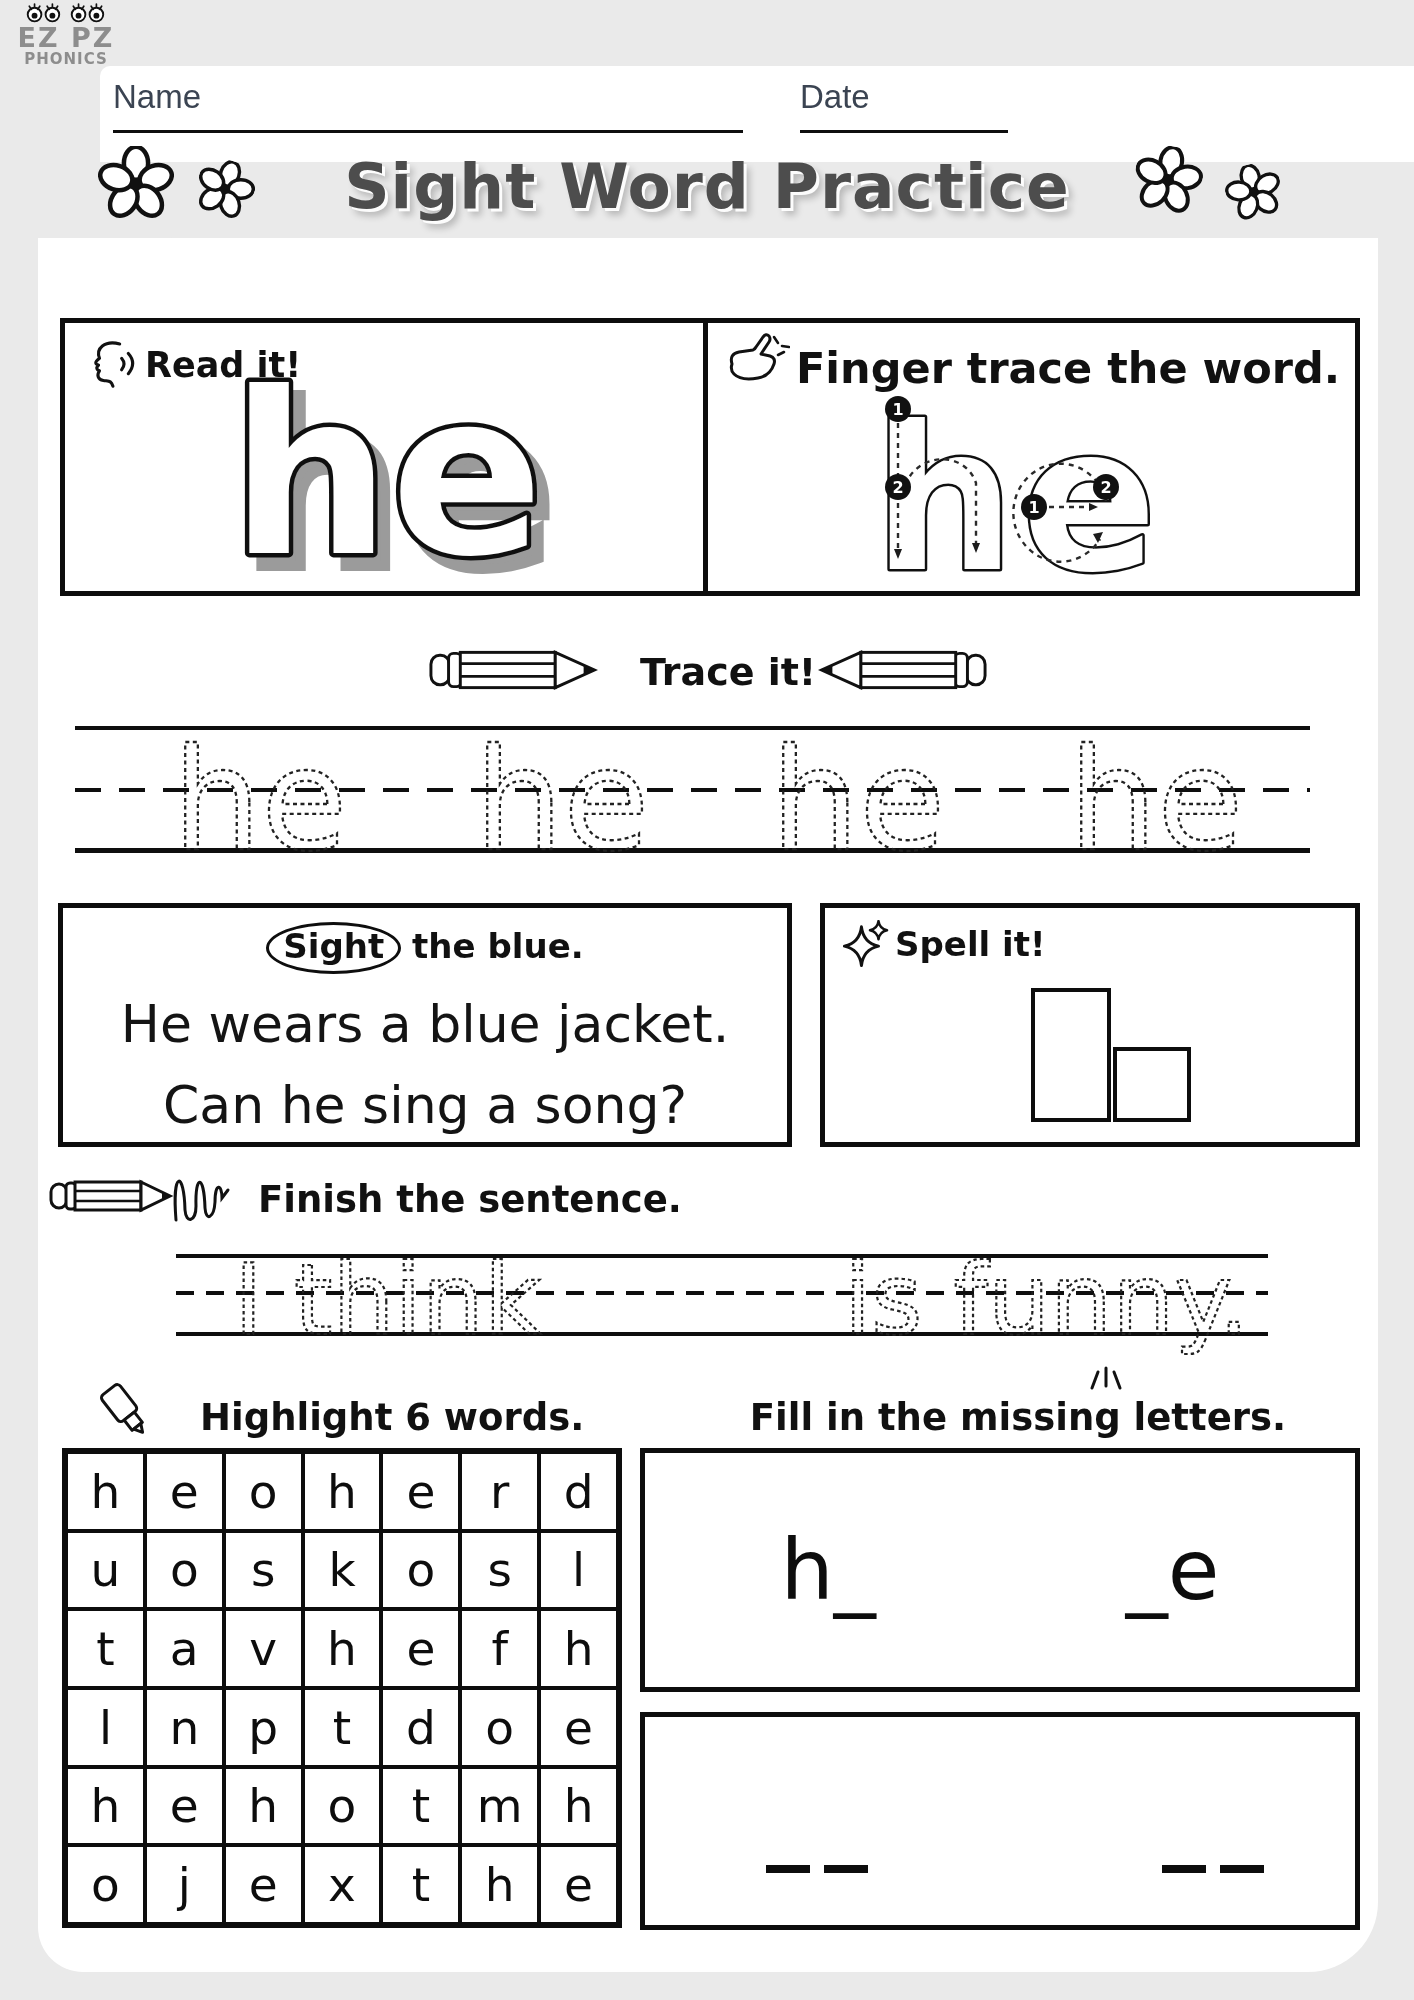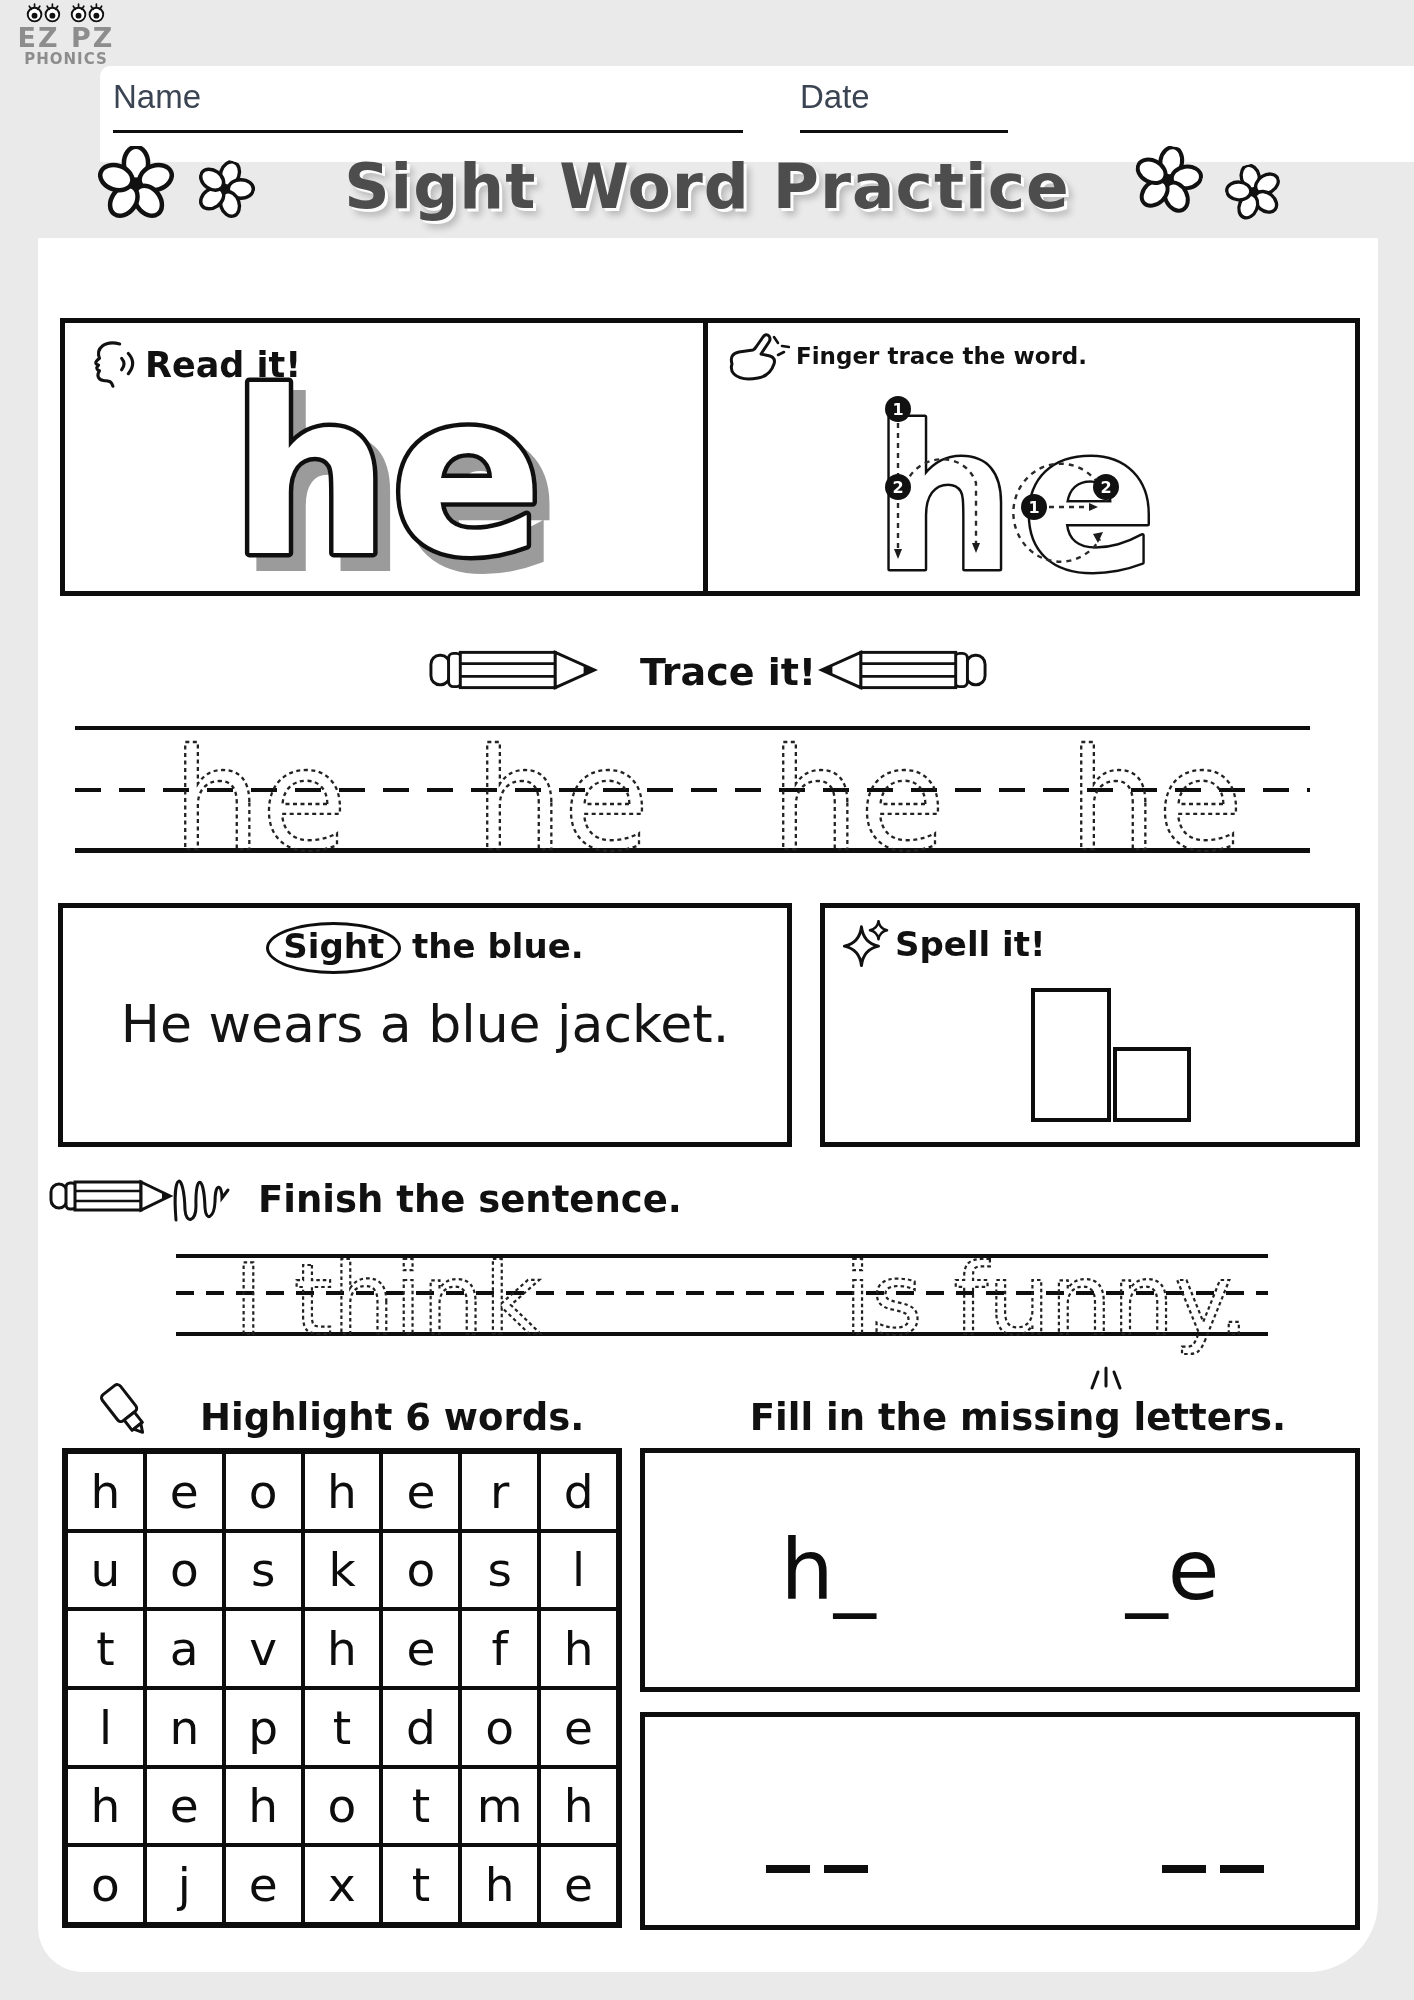--- a/index.html
+++ b/index.html
@@ -148,21 +148,21 @@
 
   <div class="abs wbox" style="left:703px;top:318px;width:657px;height:278px;">
     <svg class="abs" style="left:16px;top:10px;" width="66" height="56" viewBox="0 0 66 56">
       <g stroke="#111" stroke-width="2.6" stroke-linecap="round">
         <path d="M50,4 l4,6" fill="none"></path>
           <path d="M58,13 l7,1" fill="none"></path>
           <path d="M54,22 l6,-3" fill="none"></path>
       </g>
       <path d="M8,31 Q5,21 15,19 L29,17 Q31,16 32,14 L39,4 Q42,0 45,3 Q47,6 45,9 L37,21 L46,23 Q52,25 50,31 Q46,43 34,45 Q17,48 10,41 Q6,37 8,31 Z" fill="#fff" stroke="#111" stroke-width="3" stroke-linejoin="round"></path>
     </svg>
-    <div class="abs sec-label" style="left:88px;top:20px;font-size:23px;">Finger trace the word.</div>
+    <div class="abs sec-label" style="left:88px;top:20px;font-size:43px;">Finger trace the word.</div>
     <svg class="abs" style="left:145px;top:60px;" width="340" height="210" viewBox="0 0 340 210">
       <text x="20" y="186" font-size="200" font-weight="bold" letter-spacing="6" fill="#fff" stroke="#101010" stroke-width="5" paint-order="stroke" stroke-linejoin="round">he</text>
       <g stroke="#2a2a2a" stroke-width="2.4" fill="none">
         <line x1="45" y1="40" x2="45" y2="166" stroke-dasharray="5 5"></line>
         <path d="M52,102 C66,68 112,68 123,100 L123,160" stroke-dasharray="5 5"></path>
         <path d="M196,124 H236" stroke-dasharray="5 5"></path>
         <path d="M253,118 A47,49 0 1 0 247,156" stroke-dasharray="5 5"></path>
       </g>
       <g fill="#1c1c1c">
         <polygon points="41,166 49,166 45,176"></polygon>
@@ -205,20 +205,21 @@
     </svg>
   </div>
 
   <div class="abs wbox" style="left:58px;top:903px;width:734px;height:244px;text-align:center;">
     <div style="margin-top:14px;font-size:34px;">
       <span class="oval sec-label">Sight</span>
       <span class="sec-label">the blue.</span>
     </div>
     <div class="sentences" style="margin-top:10px;">
       <div>He wears a blue jacket.</div>
+      <div>Can he sing a song?</div>
     </div>
   </div>
 
   <div class="abs wbox" style="left:820px;top:903px;width:540px;height:244px;">
     <svg class="abs" style="left:18px;top:12px;" width="46" height="50" viewBox="0 0 40 44">
       <path d="M16,6 C17.2,16 22,21 31,23 C22,25 17.2,30 16,40 C14.8,30 10,25 1,23 C10,21 14.8,16 16,6 Z" fill="#fff" stroke="#111" stroke-width="2.6" stroke-linejoin="round"></path>
       <path d="M31,1 C31.6,5.5 34,8 38.5,9 C34,10 31.6,12.5 31,17 C30.4,12.5 28,10 23.5,9 C28,8 30.4,5.5 31,1 Z" fill="#fff" stroke="#111" stroke-width="2.2" stroke-linejoin="round"></path>
     </svg>
     <div class="abs sec-label" style="left:70px;top:16px;font-size:34px;">Spell it!</div>
     <div class="abs" style="left:206px;top:80px;width:72px;height:126px;border:4px solid #0d0d0d;"></div>

